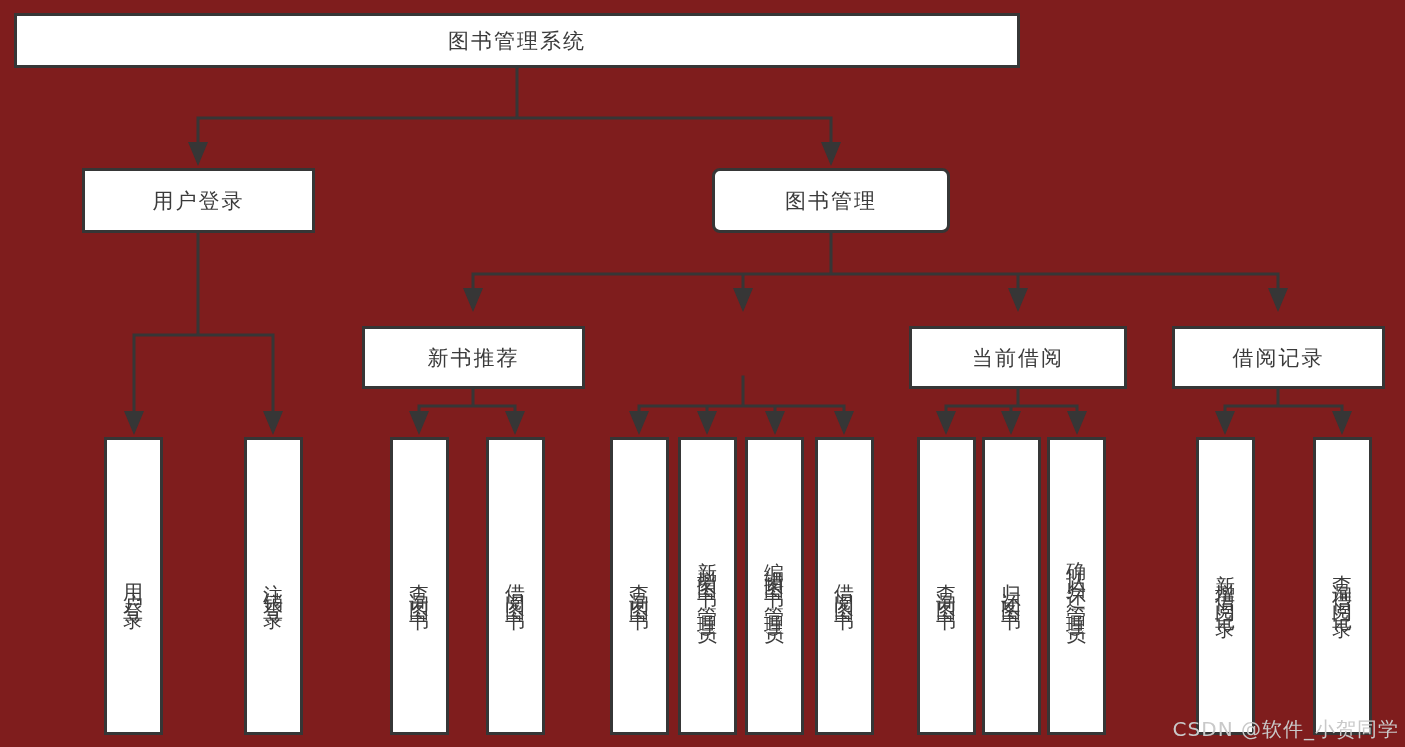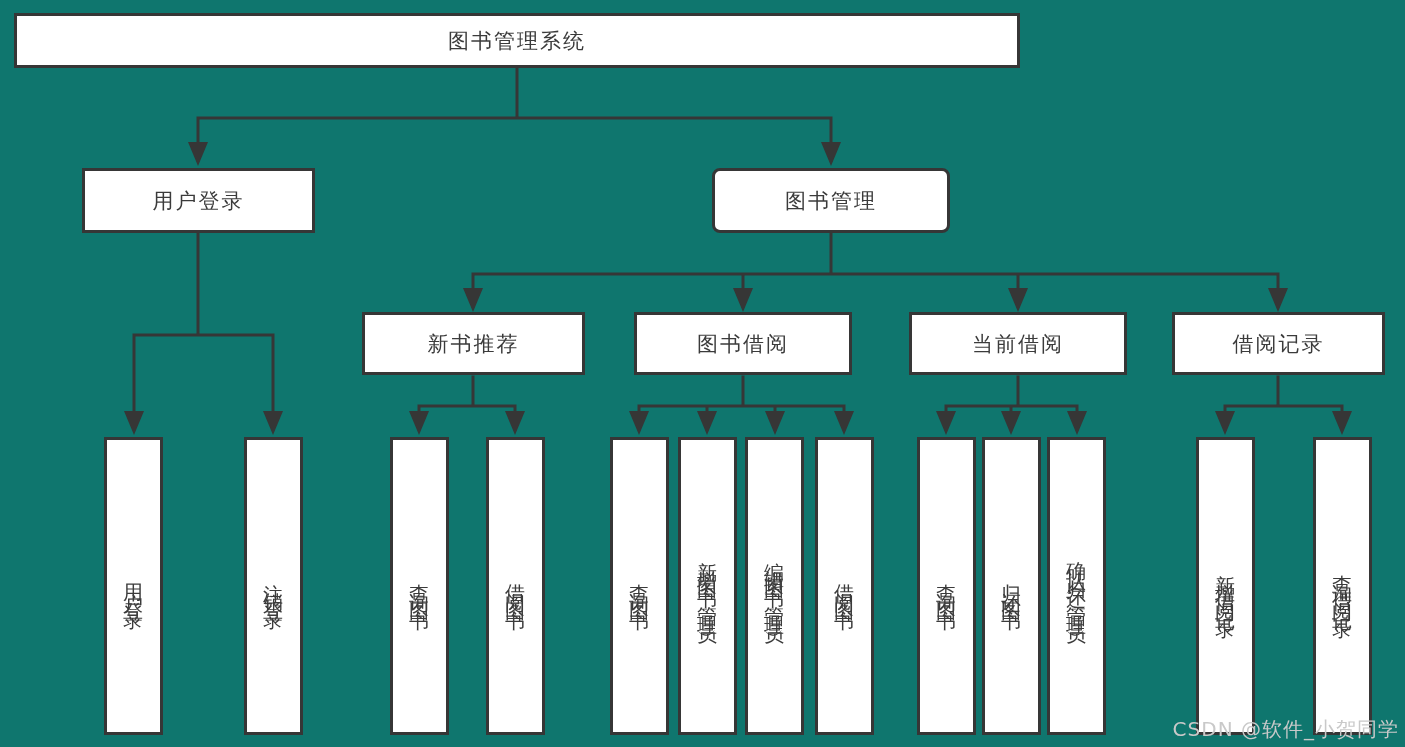--- a/index.html
+++ b/index.html
@@ -1,20 +1,20 @@
 <!DOCTYPE html>
 <html><head>
 <meta charset="utf-8">
 <style>
   html, body { margin: 0; padding: 0; background: #ffffff; }
   .canvas {
     position: relative;
     width: 1405px;
     height: 747px;
-    background: #0f766e;
+    background: #7f1d1d;
     font-family: "DejaVu Sans", "Liberation Sans", sans-serif;
     overflow: hidden;
   }
   .connectors {
     position: absolute;
     left: 0; top: 0;
     width: 1405px; height: 747px;
     pointer-events: none;
   }
   .node {
@@ -37,21 +37,21 @@
   .node.leaf .vtext {
     writing-mode: vertical-rl;
     text-orientation: mixed;
     letter-spacing: 9px;
     line-height: 1;
   }
   
   .root-box   { left: 14px;   top: 13px;  width: 1006px; height: 55px; }
   .user-login { left: 82px;   top: 168px; width: 233px;  height: 65px; }
   .book-mgmt  { left: 712px;  top: 168px; width: 238px;  height: 65px; border-radius: 8px; }
-  .sec        { top: 312px; height: 63px; }
+  .sec        { top: 326px; height: 63px; }
   .sec-0 { left: 362px;  width: 223px; }
   .sec-1 { left: 634px;  width: 218px; }
   .sec-2 { left: 909px;  width: 218px; }
   .sec-3 { left: 1172px; width: 213px; }
   .leaf { top: 437px; height: 298px; width: 59px; }
   .lf-0  { left: 104px; }
   .lf-1  { left: 244px; }
   .lf-2  { left: 390px; }
   .lf-3  { left: 486px; }
   .lf-4  { left: 610px; }
@@ -125,23 +125,20 @@
   <div class="node user-login">
     <span>用户登录</span>
   </div>
   <div class="node book-mgmt">
     <span>图书管理</span>
   </div>
 
   <div class="node sec sec-0">
     <span>新书推荐</span>
   </div>
-  <div class="node sec sec-1">
-    <span>图书借阅</span>
-  </div>
   <div class="node sec sec-3">
     <span>借阅记录</span>
   </div>
   <div class="node sec sec-2">
     <span>当前借阅</span>
   </div>
 
   <div class="node leaf lf-0">
     <span class="vtext">用户登录</span>
   </div>

